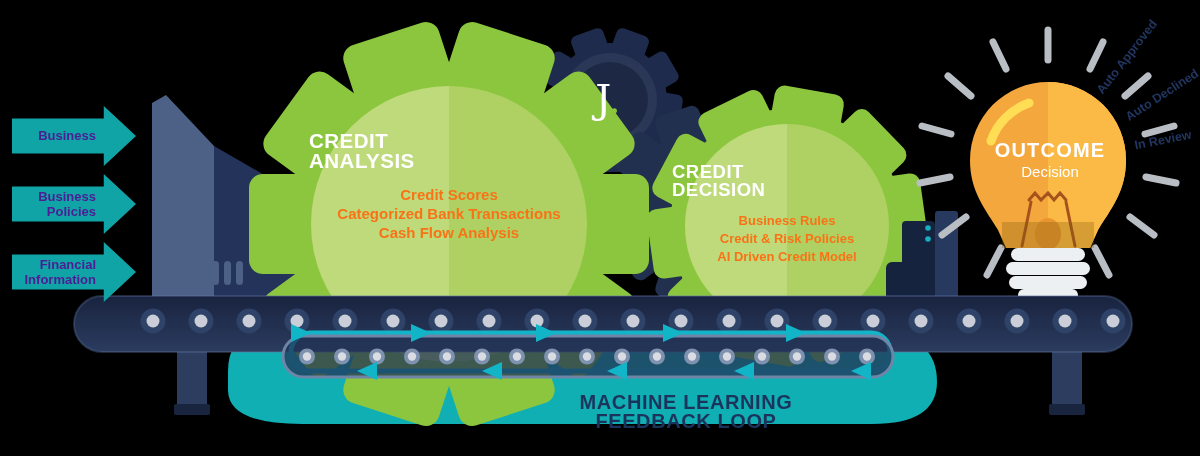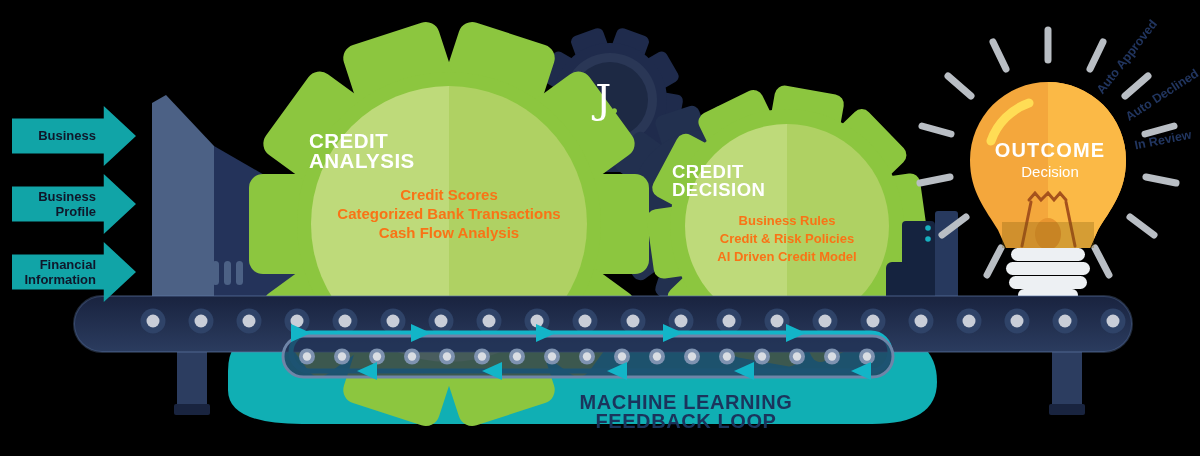--- a/index.html
+++ b/index.html
@@ -5,21 +5,21 @@
   html,body{margin:0;padding:0;background:#000;}
   #scene{position:relative;width:1200px;height:456px;background:#000;overflow:hidden;
          font-family:"Liberation Sans",sans-serif;}
   #scene svg{position:absolute;left:0;top:0;}
   .abs{position:absolute;}
 
   
   .input-arrow{position:absolute;left:12px;width:124px;height:60px;background:#11A4A7;
     clip-path:polygon(0 21%,74% 21%,74% 0,100% 50%,74% 100%,74% 79%,0 79%);
     display:flex;align-items:center;justify-content:flex-end;box-sizing:border-box;
-    padding-right:40px;text-align:right;color:#0f172a;font-weight:bold;font-size:13px;line-height:15.5px;}
+    padding-right:40px;text-align:right;color:#4c1d95;font-weight:bold;font-size:13px;line-height:15.5px;}
   .input-arrow span{display:block;}
 
   
   .gear-title{position:absolute;text-align:left;color:#fff;font-weight:bold;letter-spacing:.5px;}
   .g1-title{left:309px;top:131px;width:280px;font-size:20.5px;line-height:19.5px;}
   .g2-title{left:672px;top:163px;width:230px;font-size:18.5px;line-height:18px;}
   .gear-items{position:absolute;text-align:center;color:#f97316;font-weight:600;}
   .g1-items{left:299px;top:186px;width:300px;font-size:15px;line-height:18.8px;}
   .g2-items{left:662px;top:212px;width:250px;font-size:13px;line-height:18.2px;}
 
@@ -301,21 +301,21 @@
 </svg>
 
 <div class="input-arrow" style="top:106px">
   <div>
     <span>Business</span>
   </div>
 </div>
 <div class="input-arrow" style="top:174px">
   <div>
     <span>Business</span>
-    <span>Profile</span>
+    <span>Policies</span>
   </div>
 </div>
 <div class="input-arrow" style="top:242px">
   <div>
     <span>Financial</span>
     <span>Information</span>
   </div>
 </div>
 
 <div class="abs logo"><span>J</span><span class="dot">.</span></div>

